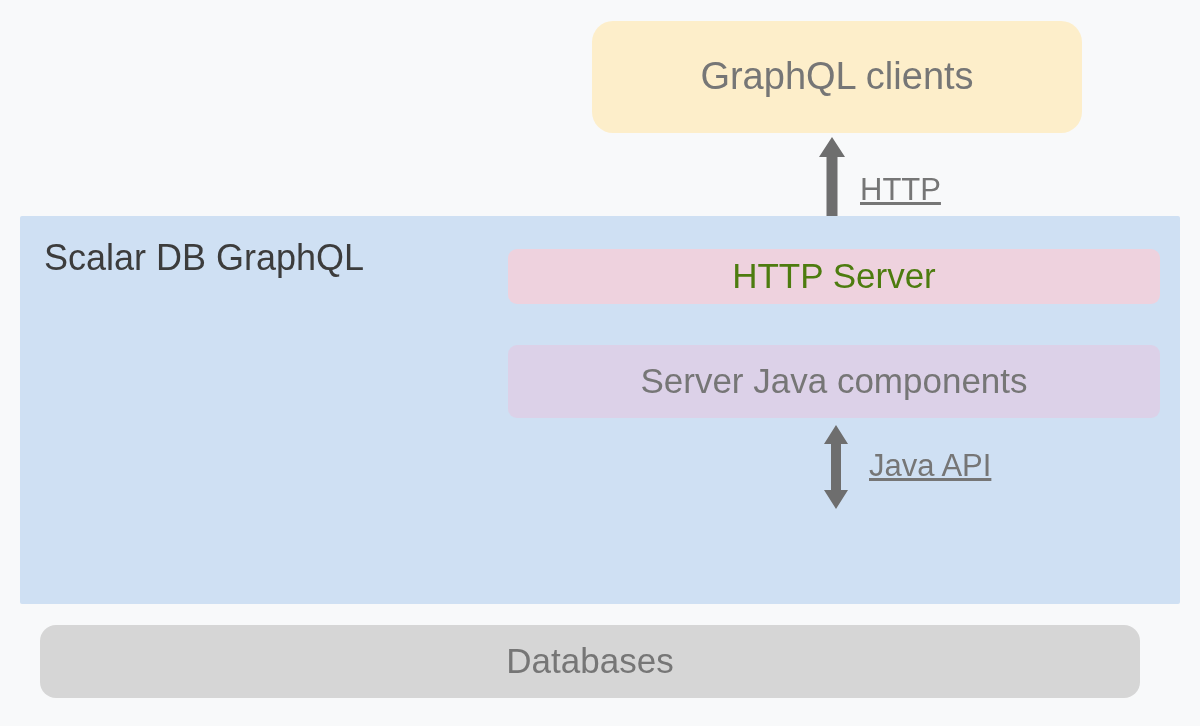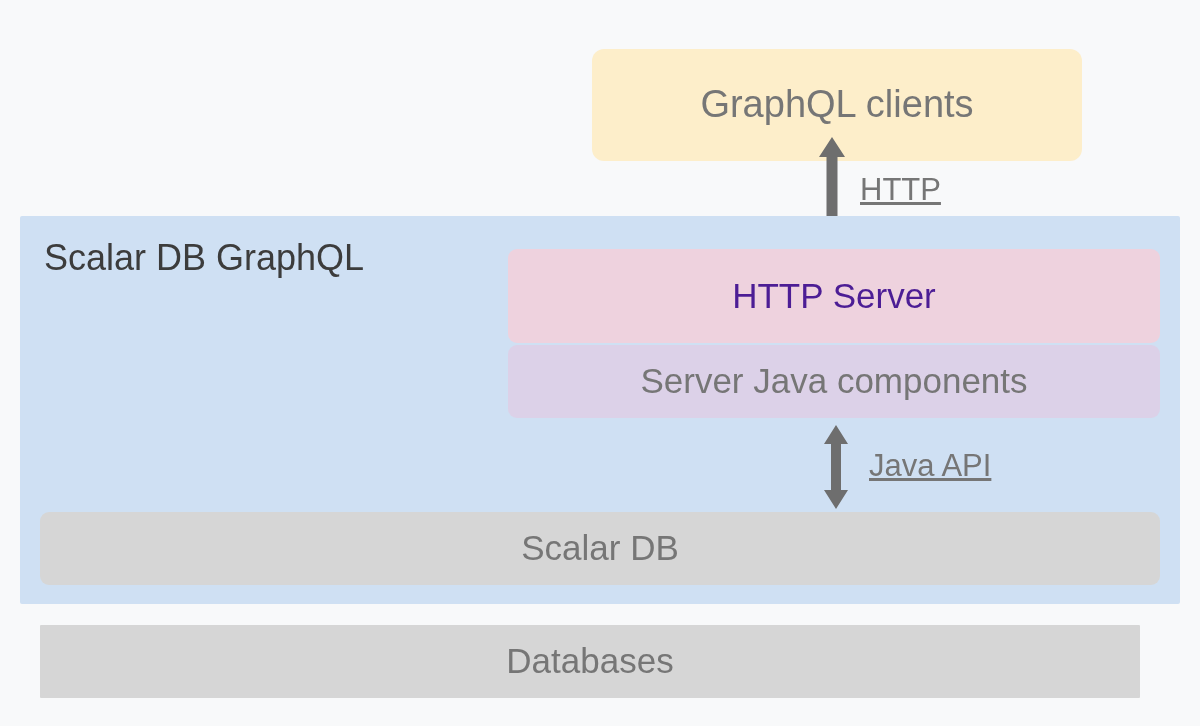--- a/index.html
+++ b/index.html
@@ -34,24 +34,23 @@
     user-select: none;
   }
 
   
   .node-clients {
     left: 592px;
     top: 21px;
     width: 490px;
     height: 112px;
     background: #fdeeca;
-    border-radius: 12px;
+    border-radius: 21px;
     font-size: 38px;
     color: #767676;
-    margin-top: 28px;
   }
 
   
   .container-blue {
     position: absolute;
     left: 20px;
     top: 216px;
     width: 1160px;
     height: 388px;
     background: #cfe0f3;
@@ -65,25 +64,25 @@
     color: #3c3c3c;
     white-space: nowrap;
     user-select: none;
   }
 
   
   .node-http-server {
     left: 508px;
     top: 249px;
     width: 652px;
-    height: 94px;
+    height: 55px;
     background: #eed2de;
     border-radius: 9px;
     font-size: 35px;
-    color: #4c1d95;
+    color: #4d7c0f;
   }
   .node-java-components {
     left: 508px;
     top: 345px;
     width: 652px;
     height: 73px;
     background: #dcd1e8;
     border-radius: 9px;
     font-size: 35px;
     color: #767676;
@@ -97,21 +96,21 @@
     border-radius: 9px;
     font-size: 35px;
     color: #767676;
   }
   .node-databases {
     left: 40px;
     top: 625px;
     width: 1100px;
     height: 73px;
     background: #d6d6d6;
-    border-radius: 1px;
+    border-radius: 16px;
     font-size: 35px;
     color: #767676;
   }
 
   
   .arrow {
     position: absolute;
     overflow: visible;
   }
   .arrow-http {
@@ -162,17 +161,16 @@
 
   <div class="node node-http-server">HTTP Server</div>
 
   <div class="node node-java-components">Server Java components</div>
 
   <svg class="arrow arrow-javaapi" viewBox="0 0 38 86" aria-hidden="true">
     <polygon points="19,1 31,20 24,20 24,66 31,66 19,85 7,66 14,66 14,20 7,20" fill="#6e6e6e"></polygon>
   </svg>
   <div class="edge-label label-javaapi">Java API</div>
 
-  <div class="node node-scalardb">Scalar DB</div>
 
   <div class="node node-databases">Databases</div>
 
 </div>
 
 </body></html>

